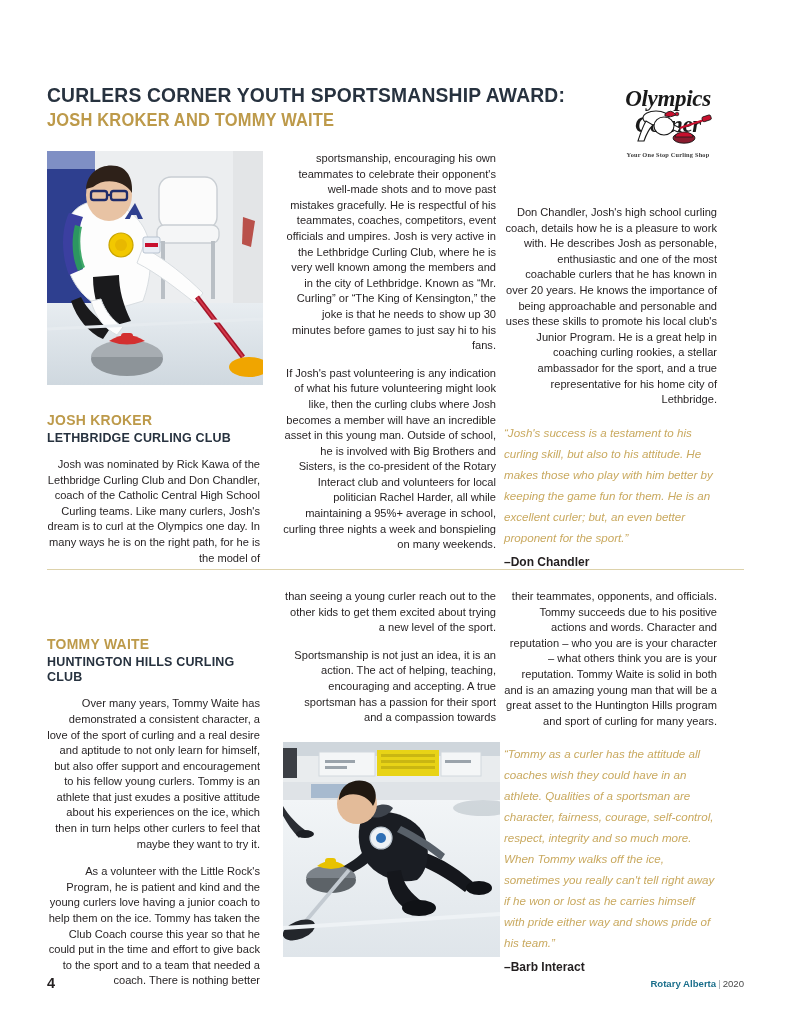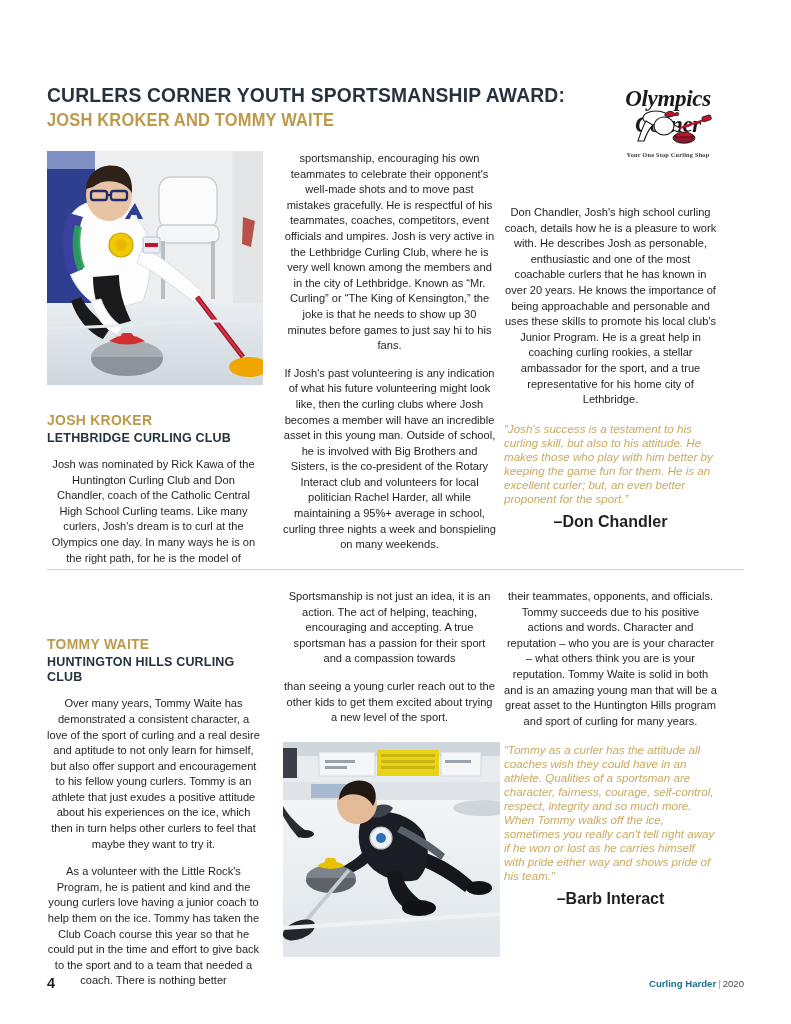--- a/index.html
+++ b/index.html
@@ -107,21 +107,21 @@
   }
   .col-1 { left: 47px; }
   .col-2 { left: 283px; }
   .col-3 { left: 504px; }
 
   p.body, .body {
     font-size: 11.1px;
     line-height: 15.6px;
     color: #231f20;
     margin: 0 0 12px 0;
-    text-align: center;
+    text-align: right;
   }
 
   
   .photo1 {
     position: absolute;
     left: 47px;
     top: 151px;
     width: 216px;
     height: 234px;
     overflow: hidden;
@@ -154,30 +154,30 @@
     color: #27323f;
     line-height: 1.18;
     margin-top: 1px;
     transform: scaleX(0.96);
     transform-origin: left center;
   }
 
   
   .pullquote {
     font-size: 11.6px;
-    line-height: 14px;
+    line-height: 21px;
     font-style: italic;
     color: #c9a95f;
     margin: 0;
   }
   .quote-attrib {
-    font-size: 16px;
+    font-size: 12px;
     font-weight: bold;
     color: #231f20;
-    text-align: center;
+    text-align: left;
     margin-top: 7px;
   }
 
   
   .divider {
     position: absolute;
     left: 47px;
     top: 569px;
     width: 697px;
     height: 1px;
@@ -319,21 +319,21 @@
       <line x1="150" y1="146" x2="196" y2="206" stroke="#d3384a" stroke-width="2"></line>
       <ellipse cx="202" cy="216" rx="20" ry="10" fill="#f0a500"></ellipse>
 
       <path d="M0 178 L216 168" stroke="#e6ebef" stroke-width="3" fill="none"></path>
     </svg>
   </div>
 
   <div class="col col-1" style="top: 400px; margin-top: 12px;">
     <div class="person-name">JOSH KROKER</div>
     <div class="person-club">LETHBRIDGE CURLING CLUB</div>
-    <p class="body" style="margin-top:12px;">Josh was nominated by Rick Kawa of the Huntington Curling Club and Don Chandler, coach of the Catholic Central High School Curling teams. Like many curlers, Josh's dream is to curl at the Olympics one day. In many ways he is on the right path, for he is the model of</p>
+    <p class="body" style="margin-top:12px;">Josh was nominated by Rick Kawa of the Lethbridge Curling Club and Don Chandler, coach of the Catholic Central High School Curling teams. Like many curlers, Josh's dream is to curl at the Olympics one day. In many ways he is on the right path, for he is the model of</p>
   </div>
 
   <div class="col col-2" style="top: 151px;">
     <p class="body">sportsmanship, encouraging his own teammates to celebrate their opponent's well-made shots and to move past mistakes gracefully. He is respectful of his teammates, coaches, competitors, event officials and umpires. Josh is very active in the Lethbridge Curling Club, where he is very well known among the members and in the city of Lethbridge. Known as “Mr. Curling” or “The King of Kensington,” the joke is that he needs to show up 30 minutes before games to just say hi to his fans.</p>
     <p class="body">If Josh's past volunteering is any indication of what his future volunteering might look like, then the curling clubs where Josh becomes a member will have an incredible asset in this young man. Outside of school, he is involved with Big Brothers and Sisters, is the co-president of the Rotary Interact club and volunteers for local politician Rachel Harder, all while maintaining a 95%+ average in school, curling three nights a week and bonspieling on many weekends.</p>
   </div>
 
   <div class="col col-3" style="top: 205px;">
     <p class="body">Don Chandler, Josh's high school curling coach, details how he is a pleasure to work with. He describes Josh as personable, enthusiastic and one of the most coachable curlers that he has known in over 20 years. He knows the importance of being approachable and personable and uses these skills to promote his local club's Junior Program. He is a great help in coaching curling rookies, a stellar ambassador for the sport, and a true representative for his home city of Lethbridge.</p>
     <p class="pullquote" style="margin-top:14px;">“Josh's success is a testament to his curling skill, but also to his attitude. He makes those who play with him better by keeping the game fun for them. He is an excellent curler; but, an even better proponent for the sport.”</p>
@@ -343,22 +343,22 @@
   <div class="divider"></div>
 
   <div class="col col-1" style="top: 624px; margin-top: 12px;">
     <div class="person-name">TOMMY WAITE</div>
     <div class="person-club">HUNTINGTON HILLS CURLING CLUB</div>
     <p class="body" style="margin-top:12px;">Over many years, Tommy Waite has demonstrated a consistent character, a love of the sport of curling and a real desire and aptitude to not only learn for himself, but also offer support and encouragement to his fellow young curlers. Tommy is an athlete that just exudes a positive attitude about his experiences on the ice, which then in turn helps other curlers to feel that maybe they want to try it.</p>
     <p class="body">As a volunteer with the Little Rock's Program, he is patient and kind and the young curlers love having a junior coach to help them on the ice. Tommy has taken the Club Coach course this year so that he could put in the time and effort to give back to the sport and to a team that needed a coach. There is nothing better</p>
   </div>
 
   <div class="col col-2" style="top: 589px;">
+    <p class="body">than seeing a young curler reach out to the other kids to get them excited about trying a new level of the sport.</p>
     <p class="body">Sportsmanship is not just an idea, it is an action. The act of helping, teaching, encouraging and accepting. A true sportsman has a passion for their sport and a compassion towards</p>
-    <p class="body">than seeing a young curler reach out to the other kids to get them excited about trying a new level of the sport.</p>
   </div>
 
   <div class="photo2">
     <svg viewBox="0 0 217 215" width="217" height="215" preserveAspectRatio="xMidYMid slice">
       <defs>
         <linearGradient id="iceg2" x1="0" y1="0" x2="0" y2="1">
           <stop offset="0%" stop-color="#f2f5f7"></stop>
           <stop offset="100%" stop-color="#dfe5ea"></stop>
         </linearGradient>
       </defs>
@@ -420,17 +420,17 @@
 
   <div class="col col-3" style="top: 589px;">
     <p class="body">their teammates, opponents, and officials. Tommy succeeds due to his positive actions and words. Character and reputation – who you are is your character – what others think you are is your reputation. Tommy Waite is solid in both and is an amazing young man that will be a great asset to the Huntington Hills program and sport of curling for many years.</p>
     <p class="pullquote" style="margin-top:14px;">“Tommy as a curler has the attitude all coaches wish they could have in an athlete. Qualities of a sportsman are character, fairness, courage, self-control, respect, integrity and so much more. When Tommy walks off the ice, sometimes you really can't tell right away if he won or lost as he carries himself with pride either way and shows pride of his team.”</p>
     <div class="quote-attrib">–Barb Interact</div>
   </div>
 
   <div class="footer">
     <div class="page-num">4</div>
     <div class="footer-right">
-      <span>Curling Harder</span><span class="footer-sep">|</span><span class="footer-year">2020</span>
+      <span>Rotary Alberta</span><span class="footer-sep">|</span><span class="footer-year">2020</span>
     </div>
   </div>
 
 </div>
 
 </body></html>

